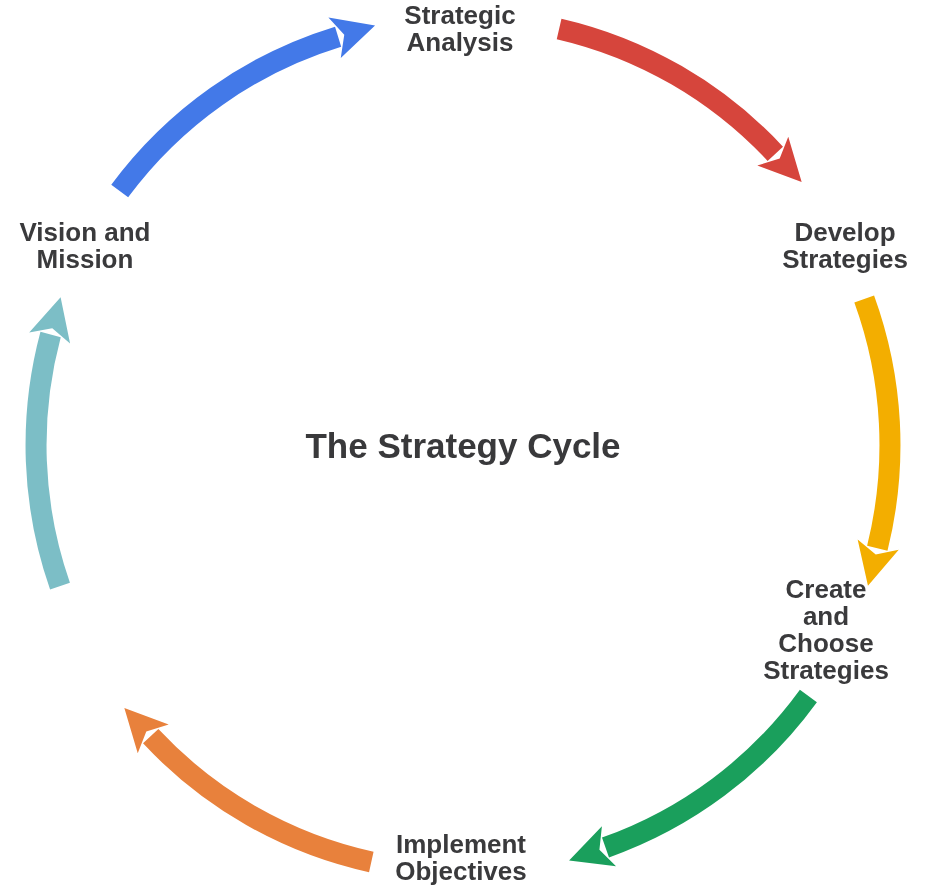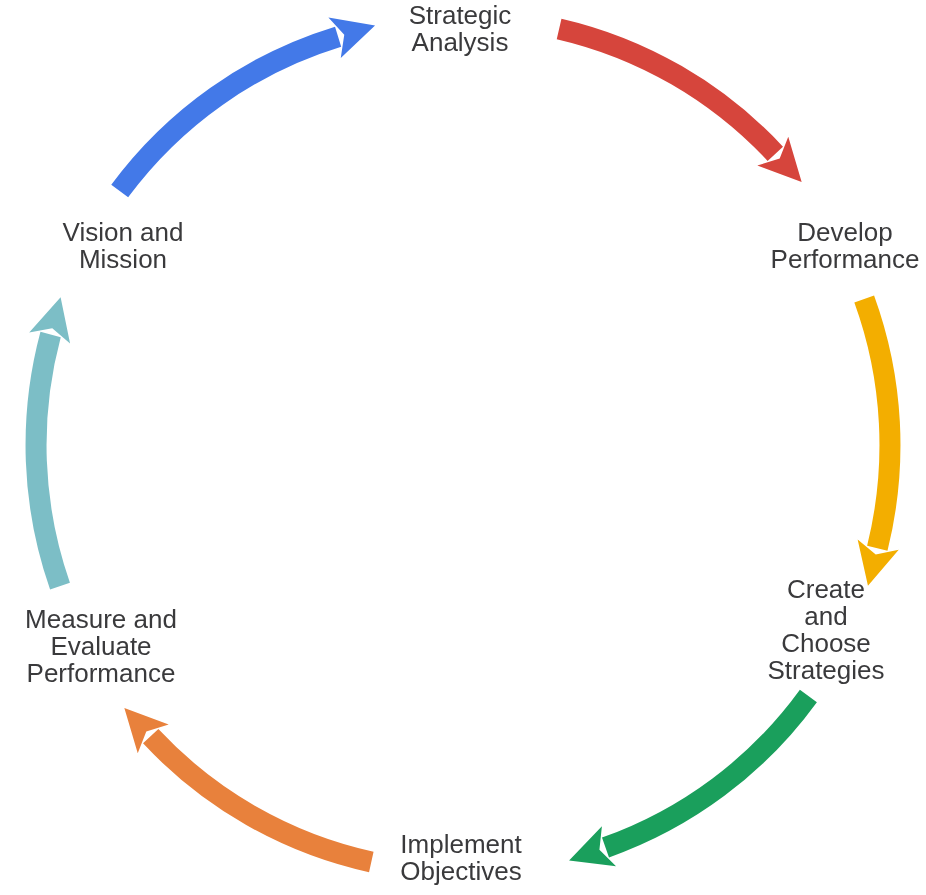--- a/index.html
+++ b/index.html
@@ -23,40 +23,40 @@
     height: 895px;
   }
   .stage-label {
     position: absolute;
     transform: translate(-50%, -50%);
     text-align: center;
     white-space: pre-line;
     color: #3a3a3c;
     font-size: 26px;
     line-height: 27px;
-    font-weight: 400;
+    font-weight: 700;
   }
   .diagram-title {
     position: absolute;
     left: 463px;
     top: 446px;
     transform: translate(-50%, -50%);
     color: #39393b;
     font-size: 35px;
     line-height: 38px;
     font-weight: 700;
     white-space: nowrap;
     text-align: center;
   }
   .label-strategic-analysis      { left: 460px; top: 29px;  }
   .label-develop-objectives      { left: 845px; top: 246px; }
   .label-create-choose           { left: 826px; top: 630px; }
   .label-implement-strategies    { left: 461px; top: 858px; }
   .label-measure-evaluate        { left: 101px; top: 646px; }
-  .label-vision-mission          { left: 85px;  top: 246px; margin-left: 38px; }
+  .label-vision-mission          { left: 85px;  top: 246px; }
   .cycle-arrow {
     fill: none;
     stroke-width: 21px;
     stroke-linecap: butt;
   }
 </style>
 </head>
 <body>
 
 <div id="canvas">
@@ -89,34 +89,32 @@
 
     <path class="cycle-arrow" d="M 864.2 299.0 A 427 427 0 0 1 877.3 548.3" marker-end="url(#head-2)" stroke="#F3AE00"></path>
 
     <path class="cycle-arrow" d="M 808.4 696.0 A 427 427 0 0 1 605.5 847.5" marker-end="url(#head-3)" stroke="#1A9F5C"></path>
 
     <path class="cycle-arrow" d="M 371.3 862.0 A 427 427 0 0 1 150.7 736.2" marker-end="url(#head-4)" stroke="#E8813C"></path>
 
     <path class="cycle-arrow" d="M 60.0 586.1 A 427 427 0 0 1 50.6 334.5" marker-end="url(#head-5)" stroke="#7CBEC6"></path>
   </svg>
 
+  <div class="diagram-title">The Strategy Cycle</div>
 
   <div class="stage-label label-strategic-analysis">Strategic
 Analysis</div>
 
   <div class="stage-label label-develop-objectives">Develop
-Performance</div>
+Strategies</div>
 
   <div class="stage-label label-create-choose">Create and
 Choose
 Strategies</div>
 
   <div class="stage-label label-implement-strategies">Implement
 Objectives</div>
 
-  <div class="stage-label label-measure-evaluate">Measure and
-Evaluate
-Performance</div>
 
   <div class="stage-label label-vision-mission">Vision and
 Mission</div>
 
 </div>
 
 </body></html>

